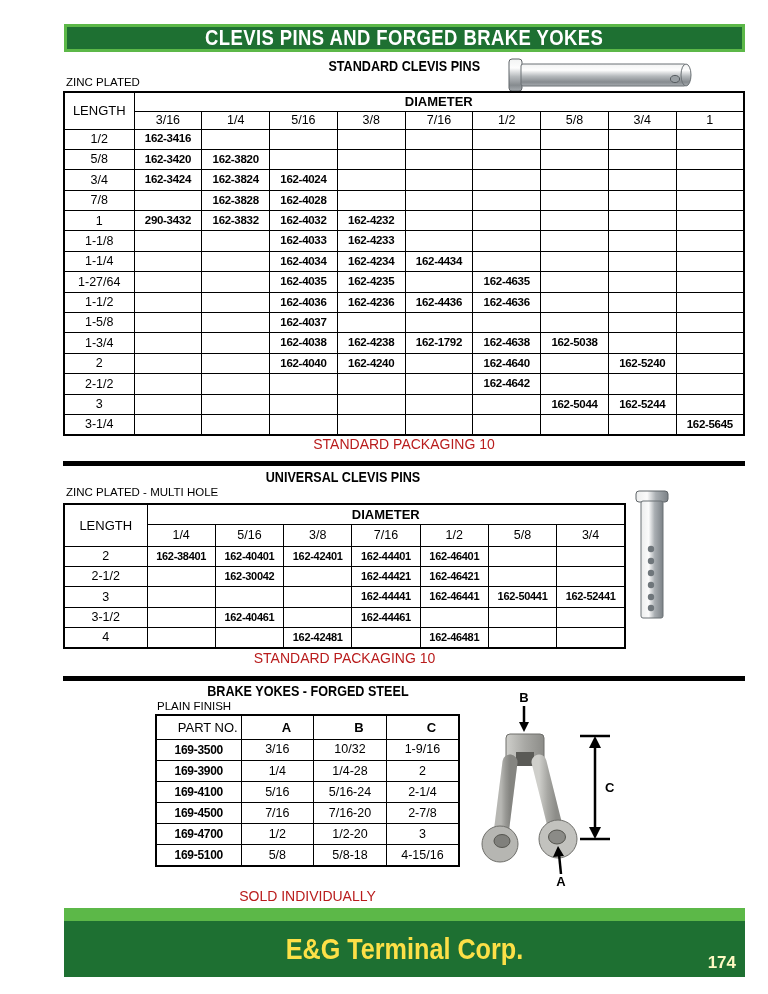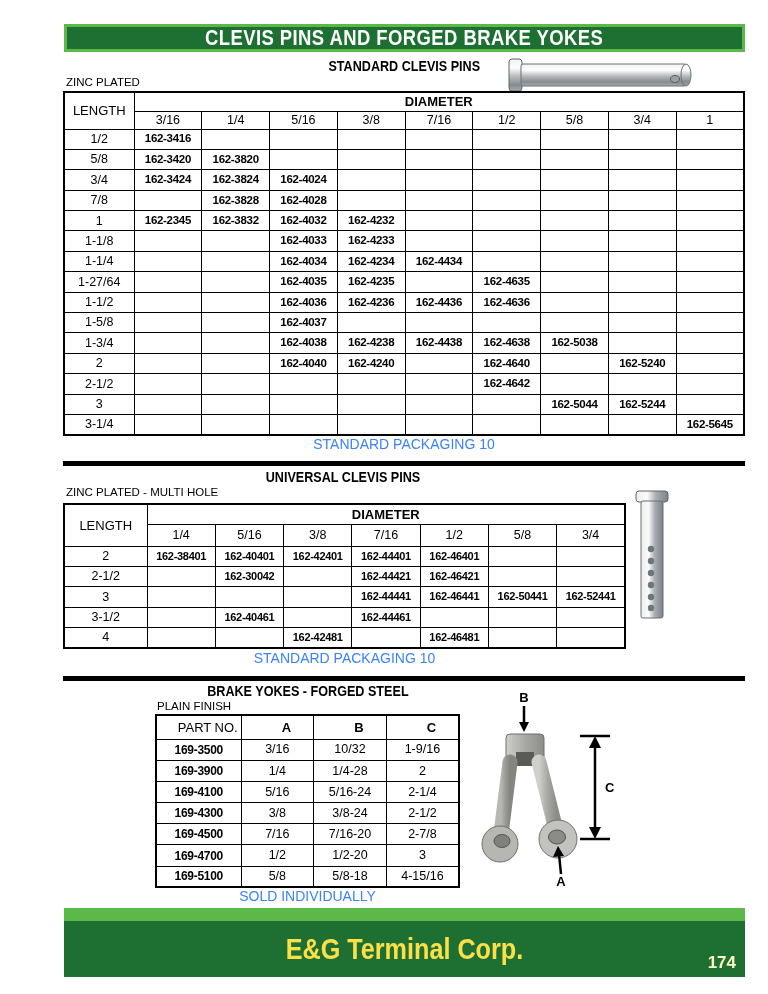--- a/index.html
+++ b/index.html
@@ -10,21 +10,21 @@
   .cond { display:inline-block; transform:scaleX(0.84); transform-origin:center center; white-space:nowrap; }
 
   
   .top-banner { position:absolute; left:64px; top:24px; width:681px; height:28px; background:var(--green-light,#5cb848); }
   .top-banner .inner { position:absolute; left:3px; top:3px; right:3px; bottom:3px;
     background:var(--green-dark,#1e7032); display:flex; align-items:center; justify-content:center;text-align:right; }
   .top-banner .inner .cond { color:#fff; font-weight:bold; font-size:22px; letter-spacing:.5px; }
 
   .sec-title { position:absolute; text-align:center; font-weight:bold; font-size:15px; line-height:1; }
   .finish   { position:absolute; font-size:11.5px; line-height:1; }
-  .note     { position:absolute; text-align:center; font-size:14px; line-height:1; color:#3b82f6; }
+  .note     { position:absolute; text-align:center; font-size:14px; line-height:1; color:#b91c1c; }
   .divider  { position:absolute; left:63px; width:682px; height:4.5px; background:#000; }
 
   table { position:absolute; border-collapse:collapse; table-layout:fixed; background:#fff; border:2.5px solid #000; }
   th,td { border:1.5px solid #000; text-align:center; vertical-align:middle; padding:0; line-height:1;
           white-space:nowrap; overflow:hidden; }
   th.len-h { font-weight:normal; font-size:13px; }
   th.dia-h { font-weight:bold;  font-size:13px; }
   tr.sizes th { font-weight:normal; font-size:12.5px; }
   td.len  { font-size:12.5px; font-weight:normal; }
   td.part { font-size:11.5px; font-weight:bold; letter-spacing:-0.3px; }
@@ -165,21 +165,21 @@
           <td class="part">162-4028</td>
           <td class="part"></td>
           <td class="part"></td>
           <td class="part"></td>
           <td class="part"></td>
           <td class="part"></td>
           <td class="part"></td>
         </tr>
         <tr>
           <td class="len">1</td>
-          <td class="part">162-2345</td>
+          <td class="part">290-3432</td>
           <td class="part">162-3832</td>
           <td class="part">162-4032</td>
           <td class="part">162-4232</td>
           <td class="part"></td>
           <td class="part"></td>
           <td class="part"></td>
           <td class="part"></td>
           <td class="part"></td>
         </tr>
         <tr>
@@ -241,21 +241,21 @@
           <td class="part"></td>
           <td class="part"></td>
           <td class="part"></td>
         </tr>
         <tr>
           <td class="len">1-3/4</td>
           <td class="part"></td>
           <td class="part"></td>
           <td class="part">162-4038</td>
           <td class="part">162-4238</td>
-          <td class="part">162-4438</td>
+          <td class="part">162-1792</td>
           <td class="part">162-4638</td>
           <td class="part">162-5038</td>
           <td class="part"></td>
           <td class="part"></td>
         </tr>
         <tr>
           <td class="len">2</td>
           <td class="part"></td>
           <td class="part"></td>
           <td class="part">162-4040</td>
@@ -452,26 +452,20 @@
           <td class="val">1/4-28</td>
           <td class="val">2</td>
         </tr>
         <tr>
           <td class="part">169-4100</td>
           <td class="val">5/16</td>
           <td class="val">5/16-24</td>
           <td class="val">2-1/4</td>
         </tr>
         <tr>
-          <td class="part">169-4300</td>
-          <td class="val">3/8</td>
-          <td class="val">3/8-24</td>
-          <td class="val">2-1/2</td>
-        </tr>
-        <tr>
           <td class="part">169-4500</td>
           <td class="val">7/16</td>
           <td class="val">7/16-20</td>
           <td class="val">2-7/8</td>
         </tr>
         <tr>
           <td class="part">169-4700</td>
           <td class="val">1/2</td>
           <td class="val">1/2-20</td>
           <td class="val">3</td>

